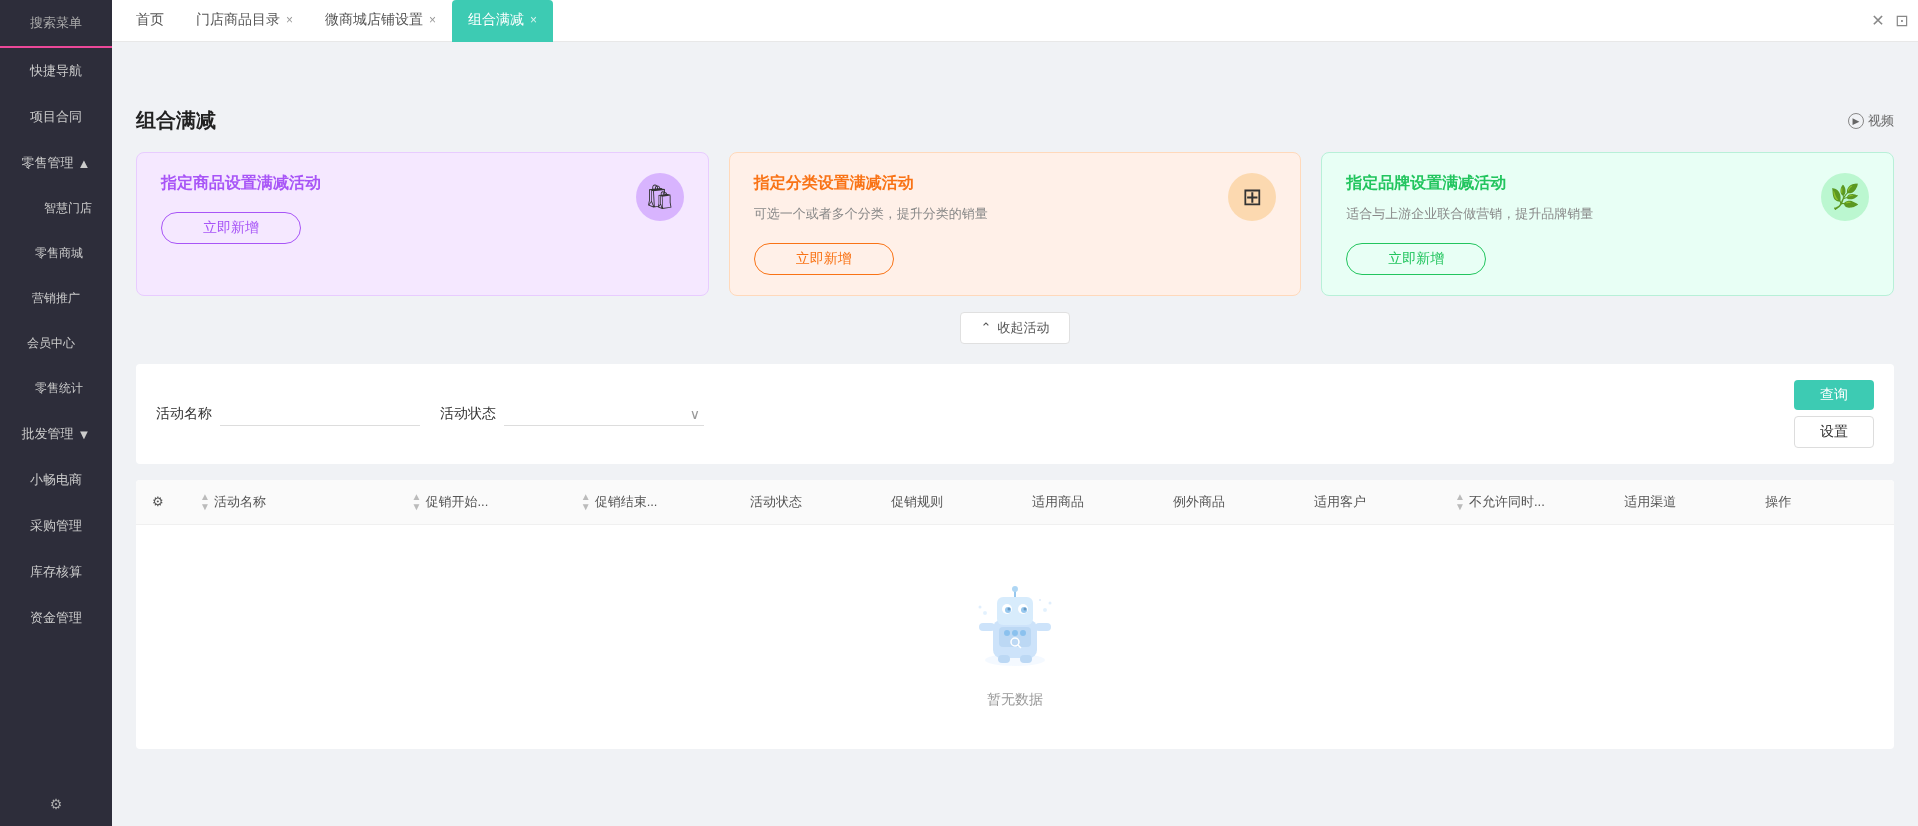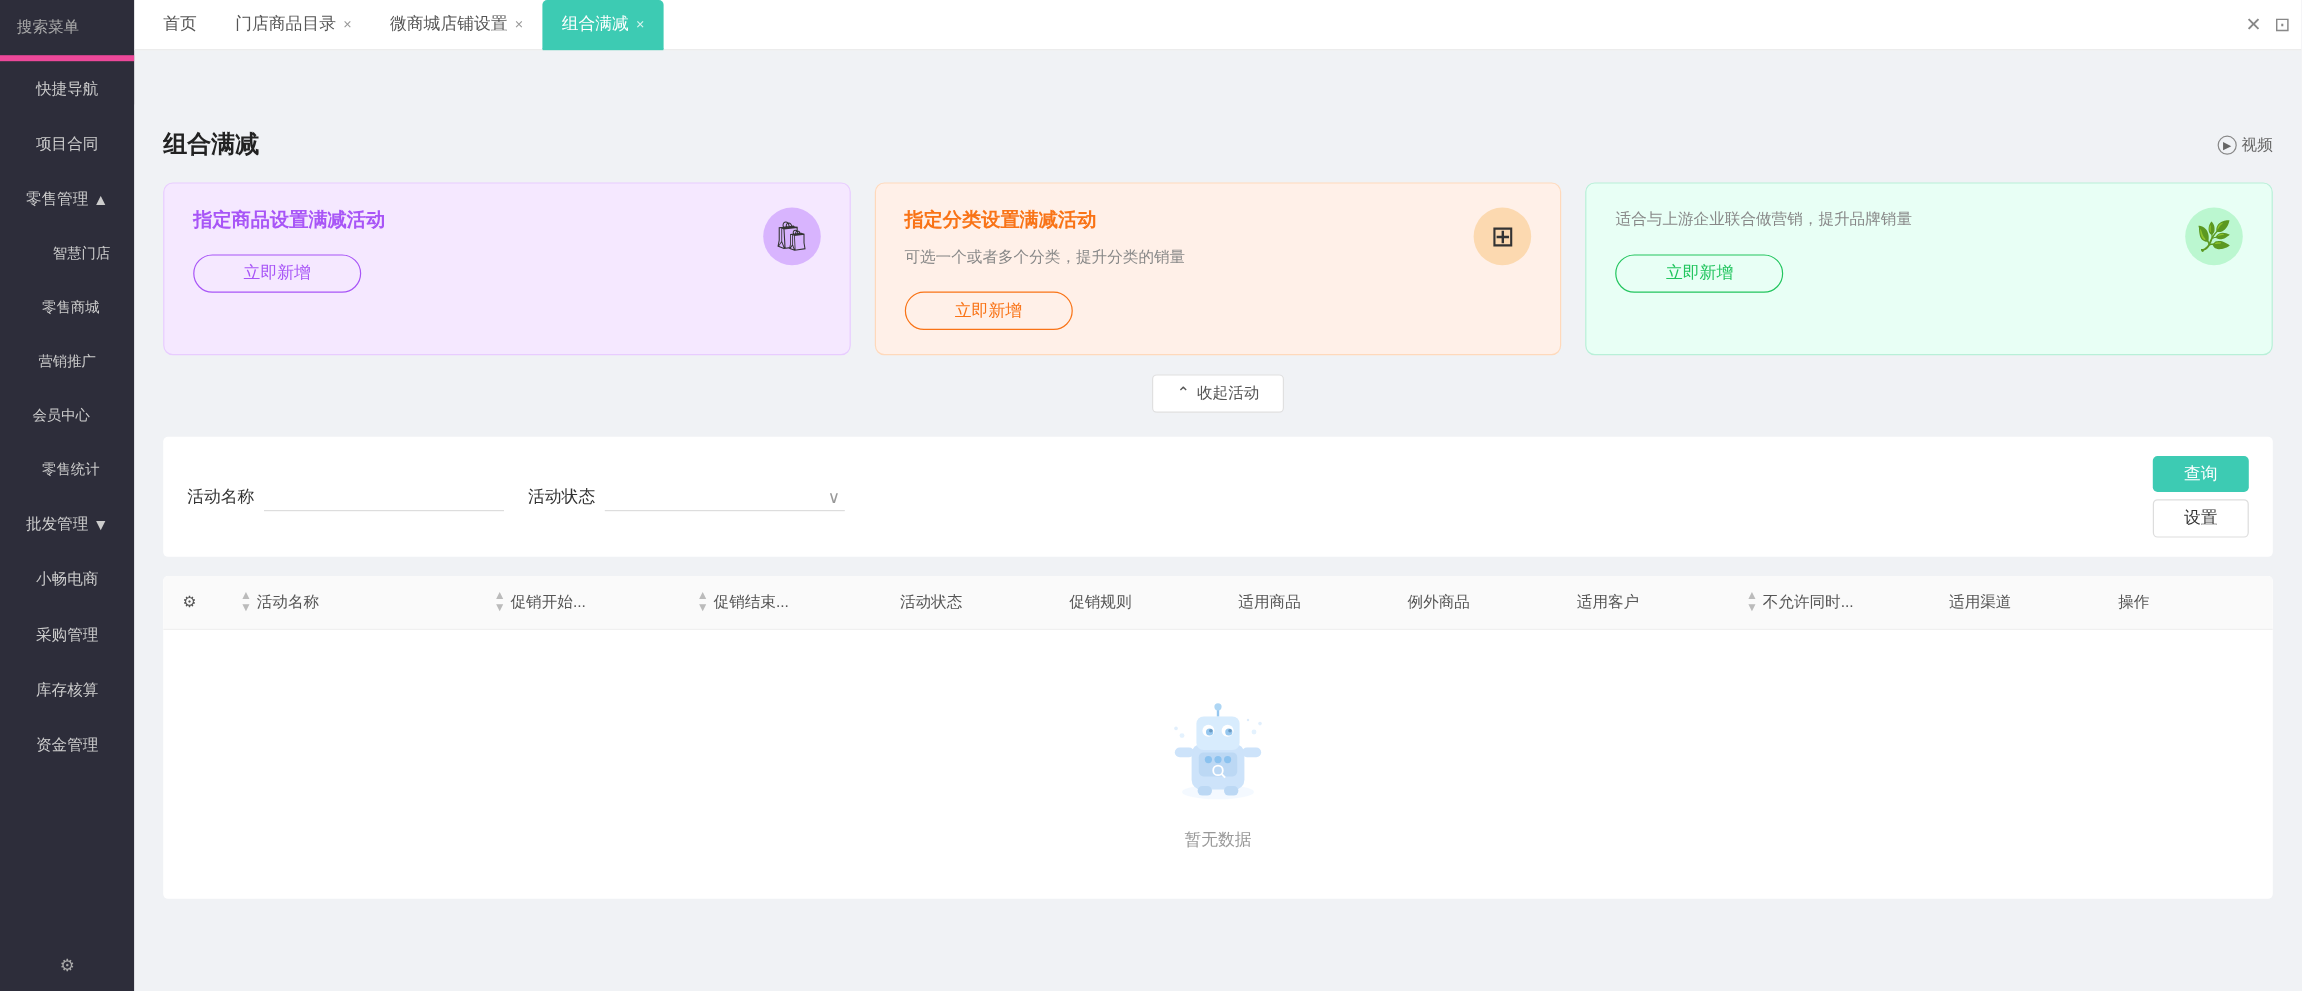--- a/index.html
+++ b/index.html
@@ -12,22 +12,23 @@
       color: #ccc;
       display: flex;
       flex-direction: column;
       flex-shrink: 0;
       height: 100%;
     }
     .sidebar-search {
       padding: 14px 14px;
       font-size: 13px;
       color: #aaa;
-      border-bottom: 5px solid #ec4899;
-      cursor: pointer;
+      border-bottom: 2px solid #ec4899;
+      cursor: pointer;
+      text-align: center;
     }
     .sidebar-item {
       padding: 14px 10px;
       font-size: 13px;
       color: #ccc;
       cursor: pointer;
       text-align: center;
       display: flex;
       align-items: center;
       justify-content: center;
@@ -422,20 +423,21 @@
 
       <div class="activity-card card-orange">
         <div class="card-icon" style="background:#fcd9b0;">⊞</div>
         <div class="card-title">指定分类设置满减活动</div>
         <div class="card-desc">可选一个或者多个分类，提升分类的销量</div>
         <button class="card-btn">立即新增</button>
       </div>
 
       <div class="activity-card card-green">
         <div class="card-icon" style="background:#bbf7d0;">🌿</div>
+        <div class="card-title">指定品牌设置满减活动</div>
         <div class="card-desc">适合与上游企业联合做营销，提升品牌销量</div>
         <button class="card-btn">立即新增</button>
       </div>
     </div>
 
     <div class="collapse-bar">
       <button class="collapse-btn">
         <span>⌃</span>
         <span>收起活动</span>
       </button>

